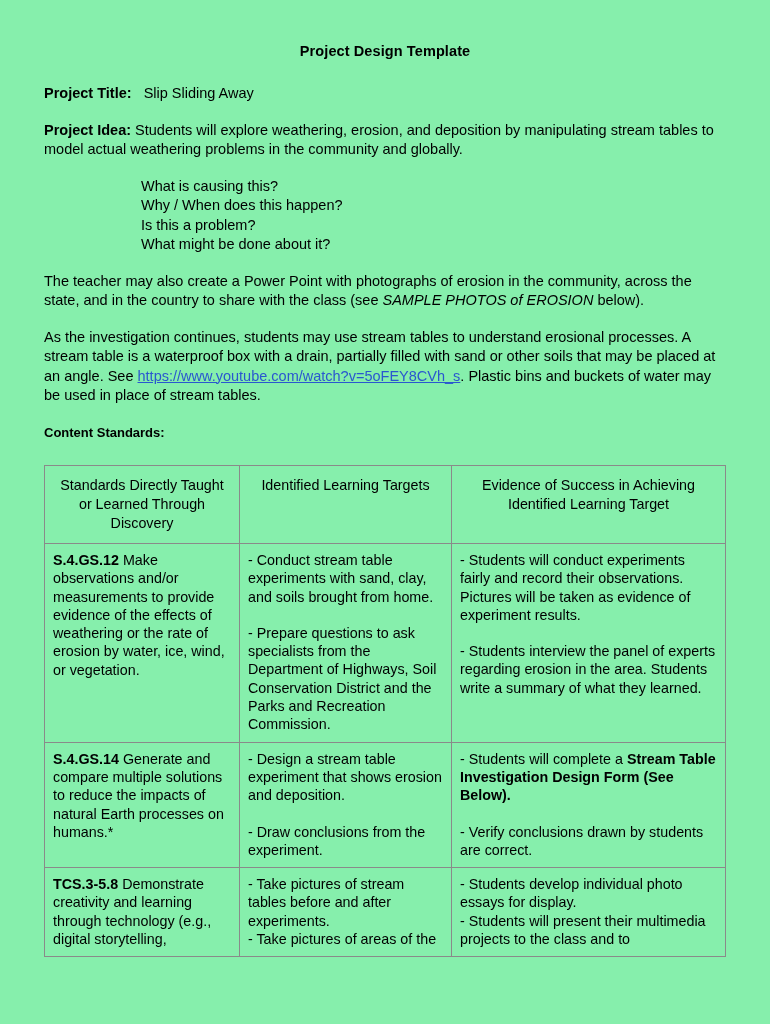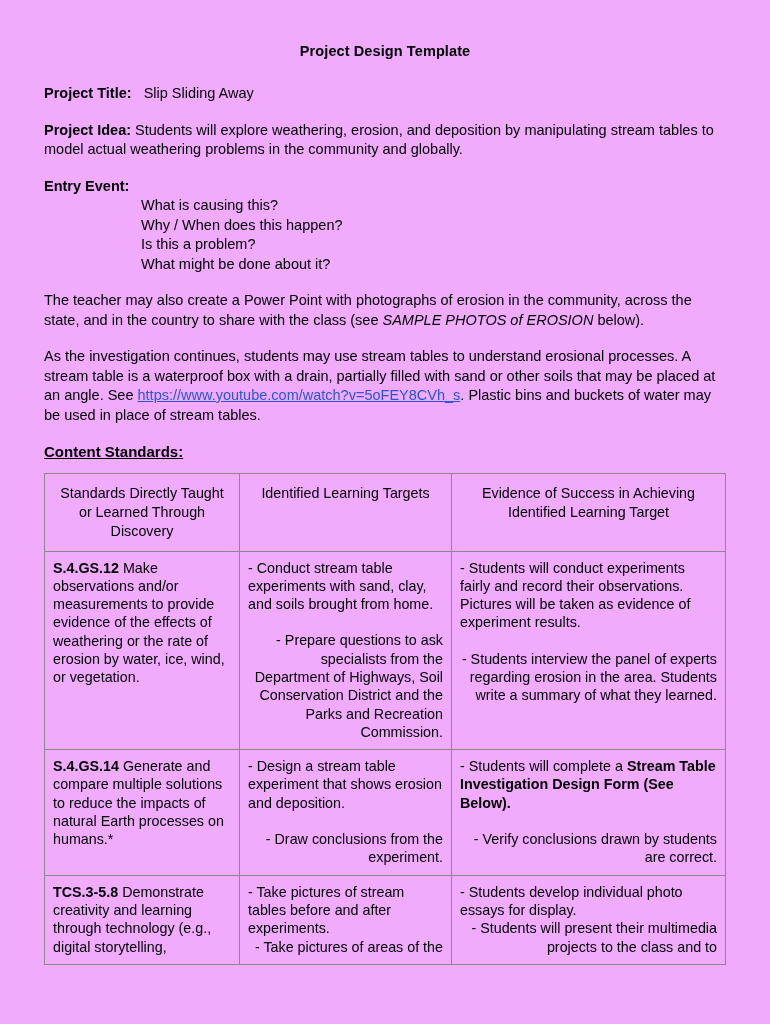--- a/index.html
+++ b/index.html
@@ -11,21 +11,21 @@
     width: 770px;
     height: 1024px;
     overflow: hidden;
     font-family: "Liberation Sans", sans-serif;
     color: #000000;
   }
   .page {
     position: relative;
     width: 770px;
     height: 1024px;
-    background: #f0abfc;
+    background: #86efac;
     box-sizing: border-box;
     padding: 42px 44px 0 44px;
   }
   .doc-title {
     text-align: center;
     font-weight: bold;
     font-size: 14.5px;
     line-height: 18px;
     margin: 0 0 24px 0;
     letter-spacing: 0.1px;
@@ -44,25 +44,24 @@
   }
   .entry-block {
     font-size: 14.5px;
     line-height: 19.5px;
     margin: 0 0 17px 0;
   }
   .entry-q {
     margin-left: 97px;
   }
   .section-head {
-    font-size: 15px;
+    font-size: 13px;
     font-weight: bold;
     line-height: 19.5px;
-    margin: 0 0 11px 0;
-    text-decoration: underline;
+    margin: 0 0 23px 0;
   }
   table.standards {
     width: 681px;
     border-collapse: collapse;
     table-layout: fixed;
     margin: 0;
   }
   table.standards td,
   table.standards th {
     border: 1px solid #8a8a8a;
@@ -77,21 +76,21 @@
     text-align: center;
     font-weight: normal;
     padding-top: 10px;
     padding-bottom: 10px;
     line-height: 19px;
   }
   col.c1 { width: 195px; }
   col.c2 { width: 212px; }
   col.c3 { width: 274px; }
   .cell-p { margin: 0; }
-  .cell-p + .cell-p { margin-top: 18px; text-align: right; }
+  .cell-p + .cell-p { margin-top: 18px; }
   .cell-p.nogap + .cell-p.nogap { margin-top: 0; }
   .clip-row td {
     border-bottom: 1px solid #8a8a8a;
     height: 72px;
     overflow: hidden;
   }
 </style>
 </head>
 <body>
 
@@ -103,21 +102,20 @@
     <span class="b">Project Title:</span>
     <span>&nbsp; </span><span>Slip Sliding Away</span>
   </p>
 
   <p class="para">
     <span class="b">Project Idea:</span>
     <span>Students will explore weathering, erosion, and deposition by manipulating stream tables to model actual weathering problems in the community and globally.</span>
   </p>
 
   <div class="entry-block">
-    <div class="b">Entry Event:</div>
     <div class="entry-q">What is causing this?</div>
     <div class="entry-q">Why / When does this happen?</div>
     <div class="entry-q">Is this a problem?</div>
     <div class="entry-q">What might be done about it?</div>
   </div>
 
   <p class="para">
     <span>The teacher may also create a Power Point with photographs of erosion in the community, across the state, and in the country to share with the class (see </span><span class="i">SAMPLE PHOTOS of EROSION</span><span> below).</span>
   </p>
 

